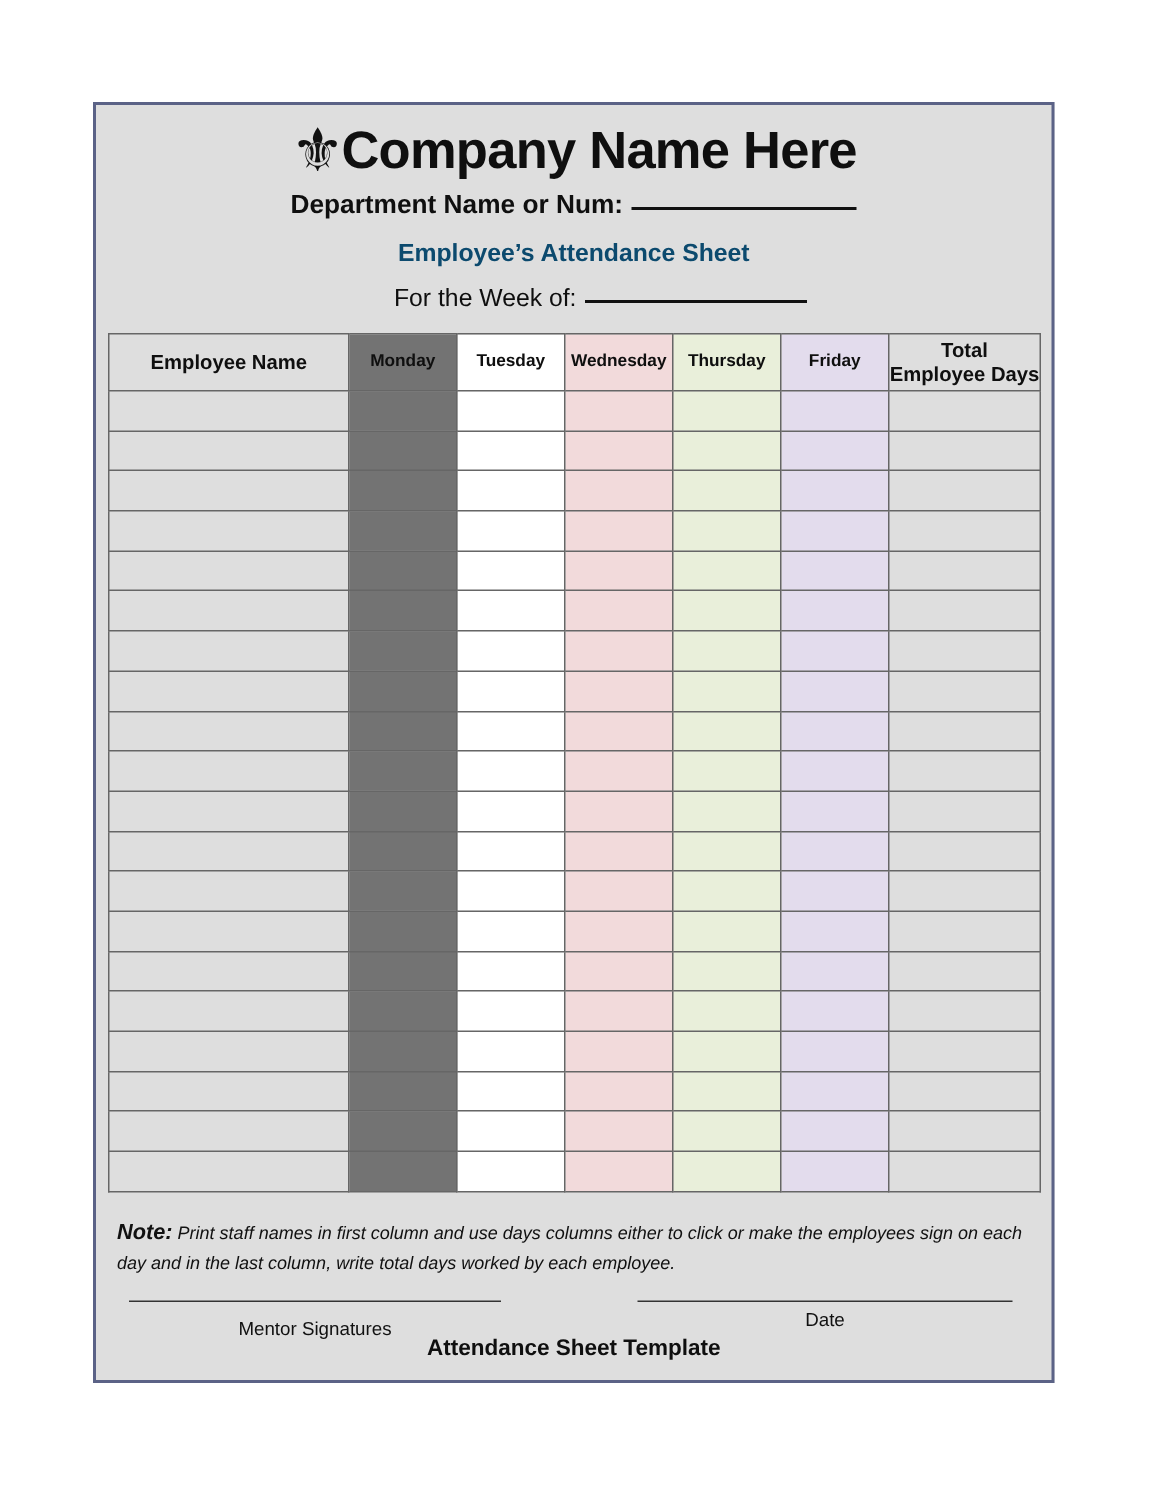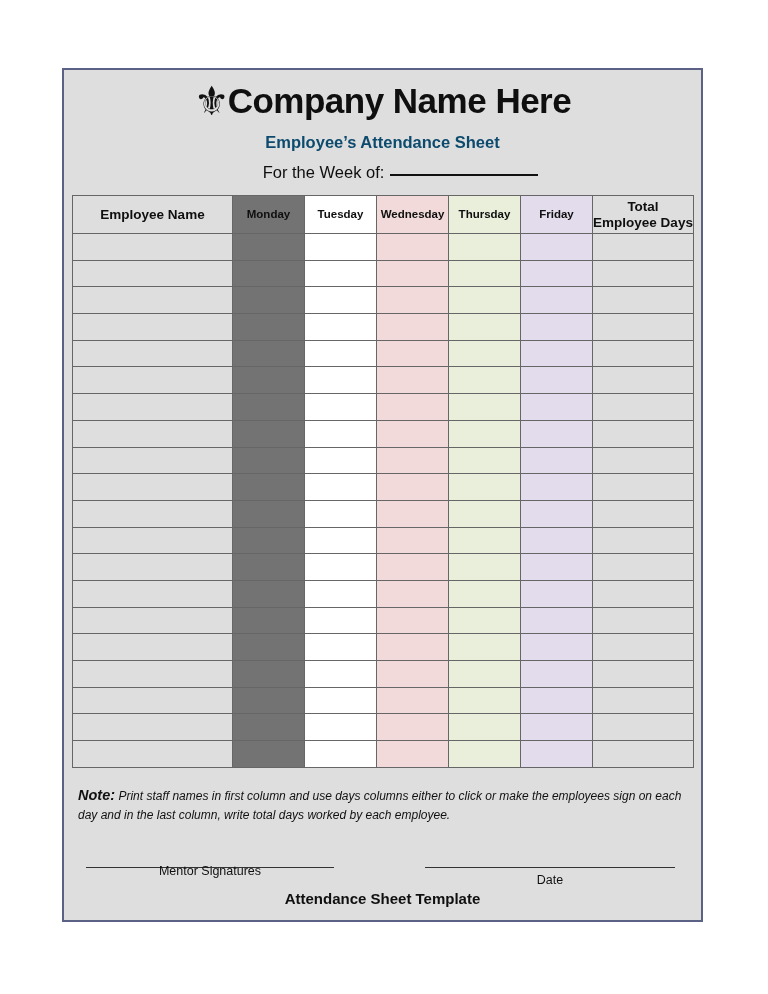--- a/index.html
+++ b/index.html
@@ -159,21 +159,21 @@
     height: 0;
   }
   .sig-left-line  { left: 22px;  width: 248px; top: 9px; }
   .sig-right-line { left: 361px; width: 250px; top: 9px; }
   .sig-label {
     position: absolute;
     font-size: 12.5px;
     color: #111;
     text-align: center;
   }
-  .sig-left-label  { left: 22px;  width: 248px; top: 6px; }
+  .sig-left-label  { left: 22px;  width: 248px; top: 21px; }
   .sig-right-label { left: 361px; width: 250px; top: 15px; }
   .template-caption {
     position: absolute;
     left: 0;
     right: 0;
     top: 32px;
     text-align: center;
     font-size: 15px;
     font-weight: bold;
     color: #0f0f0f;
@@ -184,20 +184,23 @@
 
 <div id="sheet">
 
   <div class="hdr">
 
     <div class="company-line">
       <span class="fleur">⚜</span>
       <span class="company-name">Company Name Here</span>
     </div>
 
+    <div class="dept-line">
+      <span>Department Name or Num:</span><span class="blank-rule rule-dept"></span>
+    </div>
 
     <div class="sheet-title">Employee’s Attendance Sheet</div>
 
     <div class="week-line">
       <span>For the Week of:</span><span class="blank-rule rule-week"></span>
     </div>
   </div>
 
   <div class="tbl-wrap">
     <table class="att">

